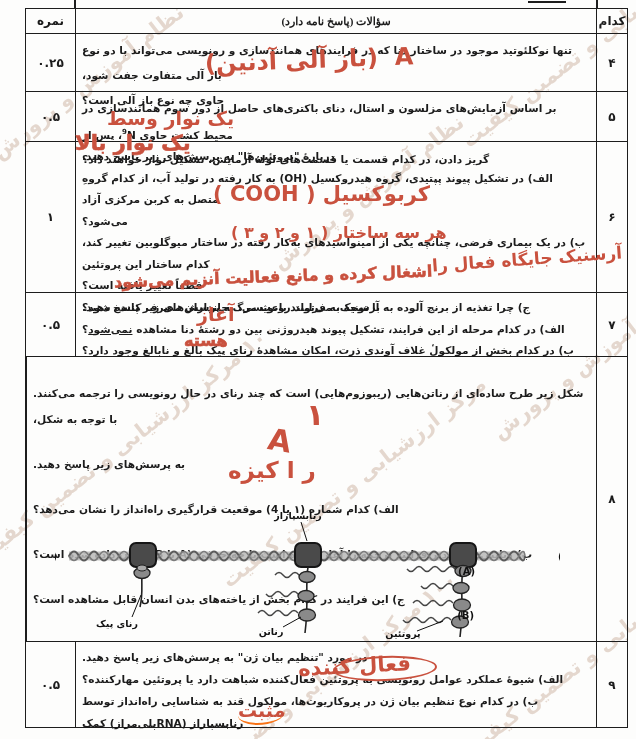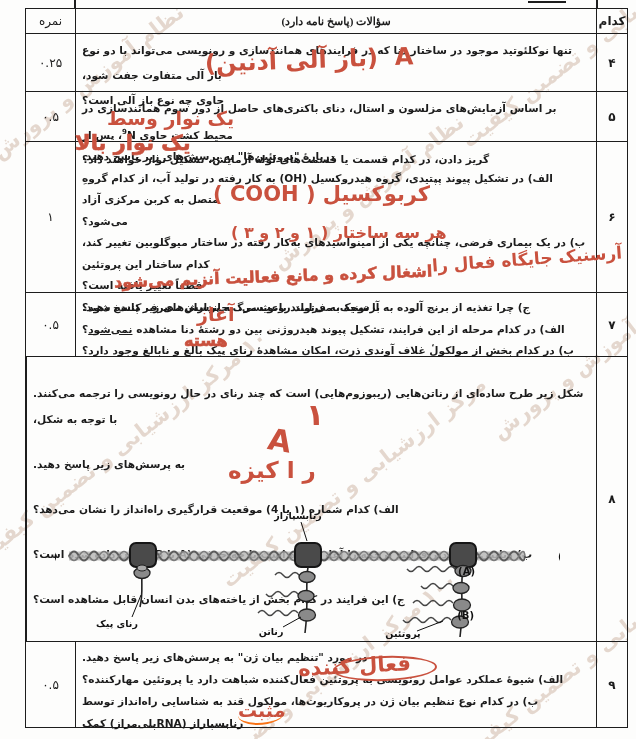--- a/index.html
+++ b/index.html
@@ -11,21 +11,21 @@
        color:#cdb3a1; opacity:.5; font-size:21px; transform:rotate(-38deg); pointer-events:none; }
   
   .extable{ position:absolute; z-index:1; left:25px; top:8px; width:603px;
             border:1.7px solid #1d1d1d; background:transparent; }
   .trow{ display:flex; direction:rtl; border-bottom:1.7px solid #1d1d1d; }
   .trow:last-child{ border-bottom:none; }
   .c-num{ width:31px; border-left:1.7px solid #1d1d1d; display:flex; align-items:center;
           justify-content:center; font-weight:bold; font-size:12px; flex:none; }
   .c-q{ flex:1; border-left:1.7px solid #1d1d1d; padding:4px 9px 2px 6px; position:relative; }
   .c-score{ width:49px; display:flex; align-items:center; justify-content:center;
-            font-weight:normal; font-size:12px; flex:none; }
+            font-weight:bold; font-size:12px; flex:none; }
   .hdr .c-q{ display:flex; align-items:center; justify-content:center; padding:0;font-family:Liberation Serif, serif; }
   .hdr{ font-size:11px; font-weight:bold; }
   .qline{ font-size:10.6px; font-weight:bold; text-align:left; }
   .lh25 .qline{ line-height:25px; } .lh24 .qline{ line-height:24px; }
   .lh215 .qline{ line-height:21.5px; } .lh21 .qline{ line-height:21.5px; }
   .lh26 .qline{ line-height:26px;margin-top:19px; } .lh22 .qline{ line-height:22px; }
   .uline{ text-decoration:underline; }
   sup.iso{ font-size:7px; }
   .ltr{ direction:ltr; unicode-bidi:embed; }
   

